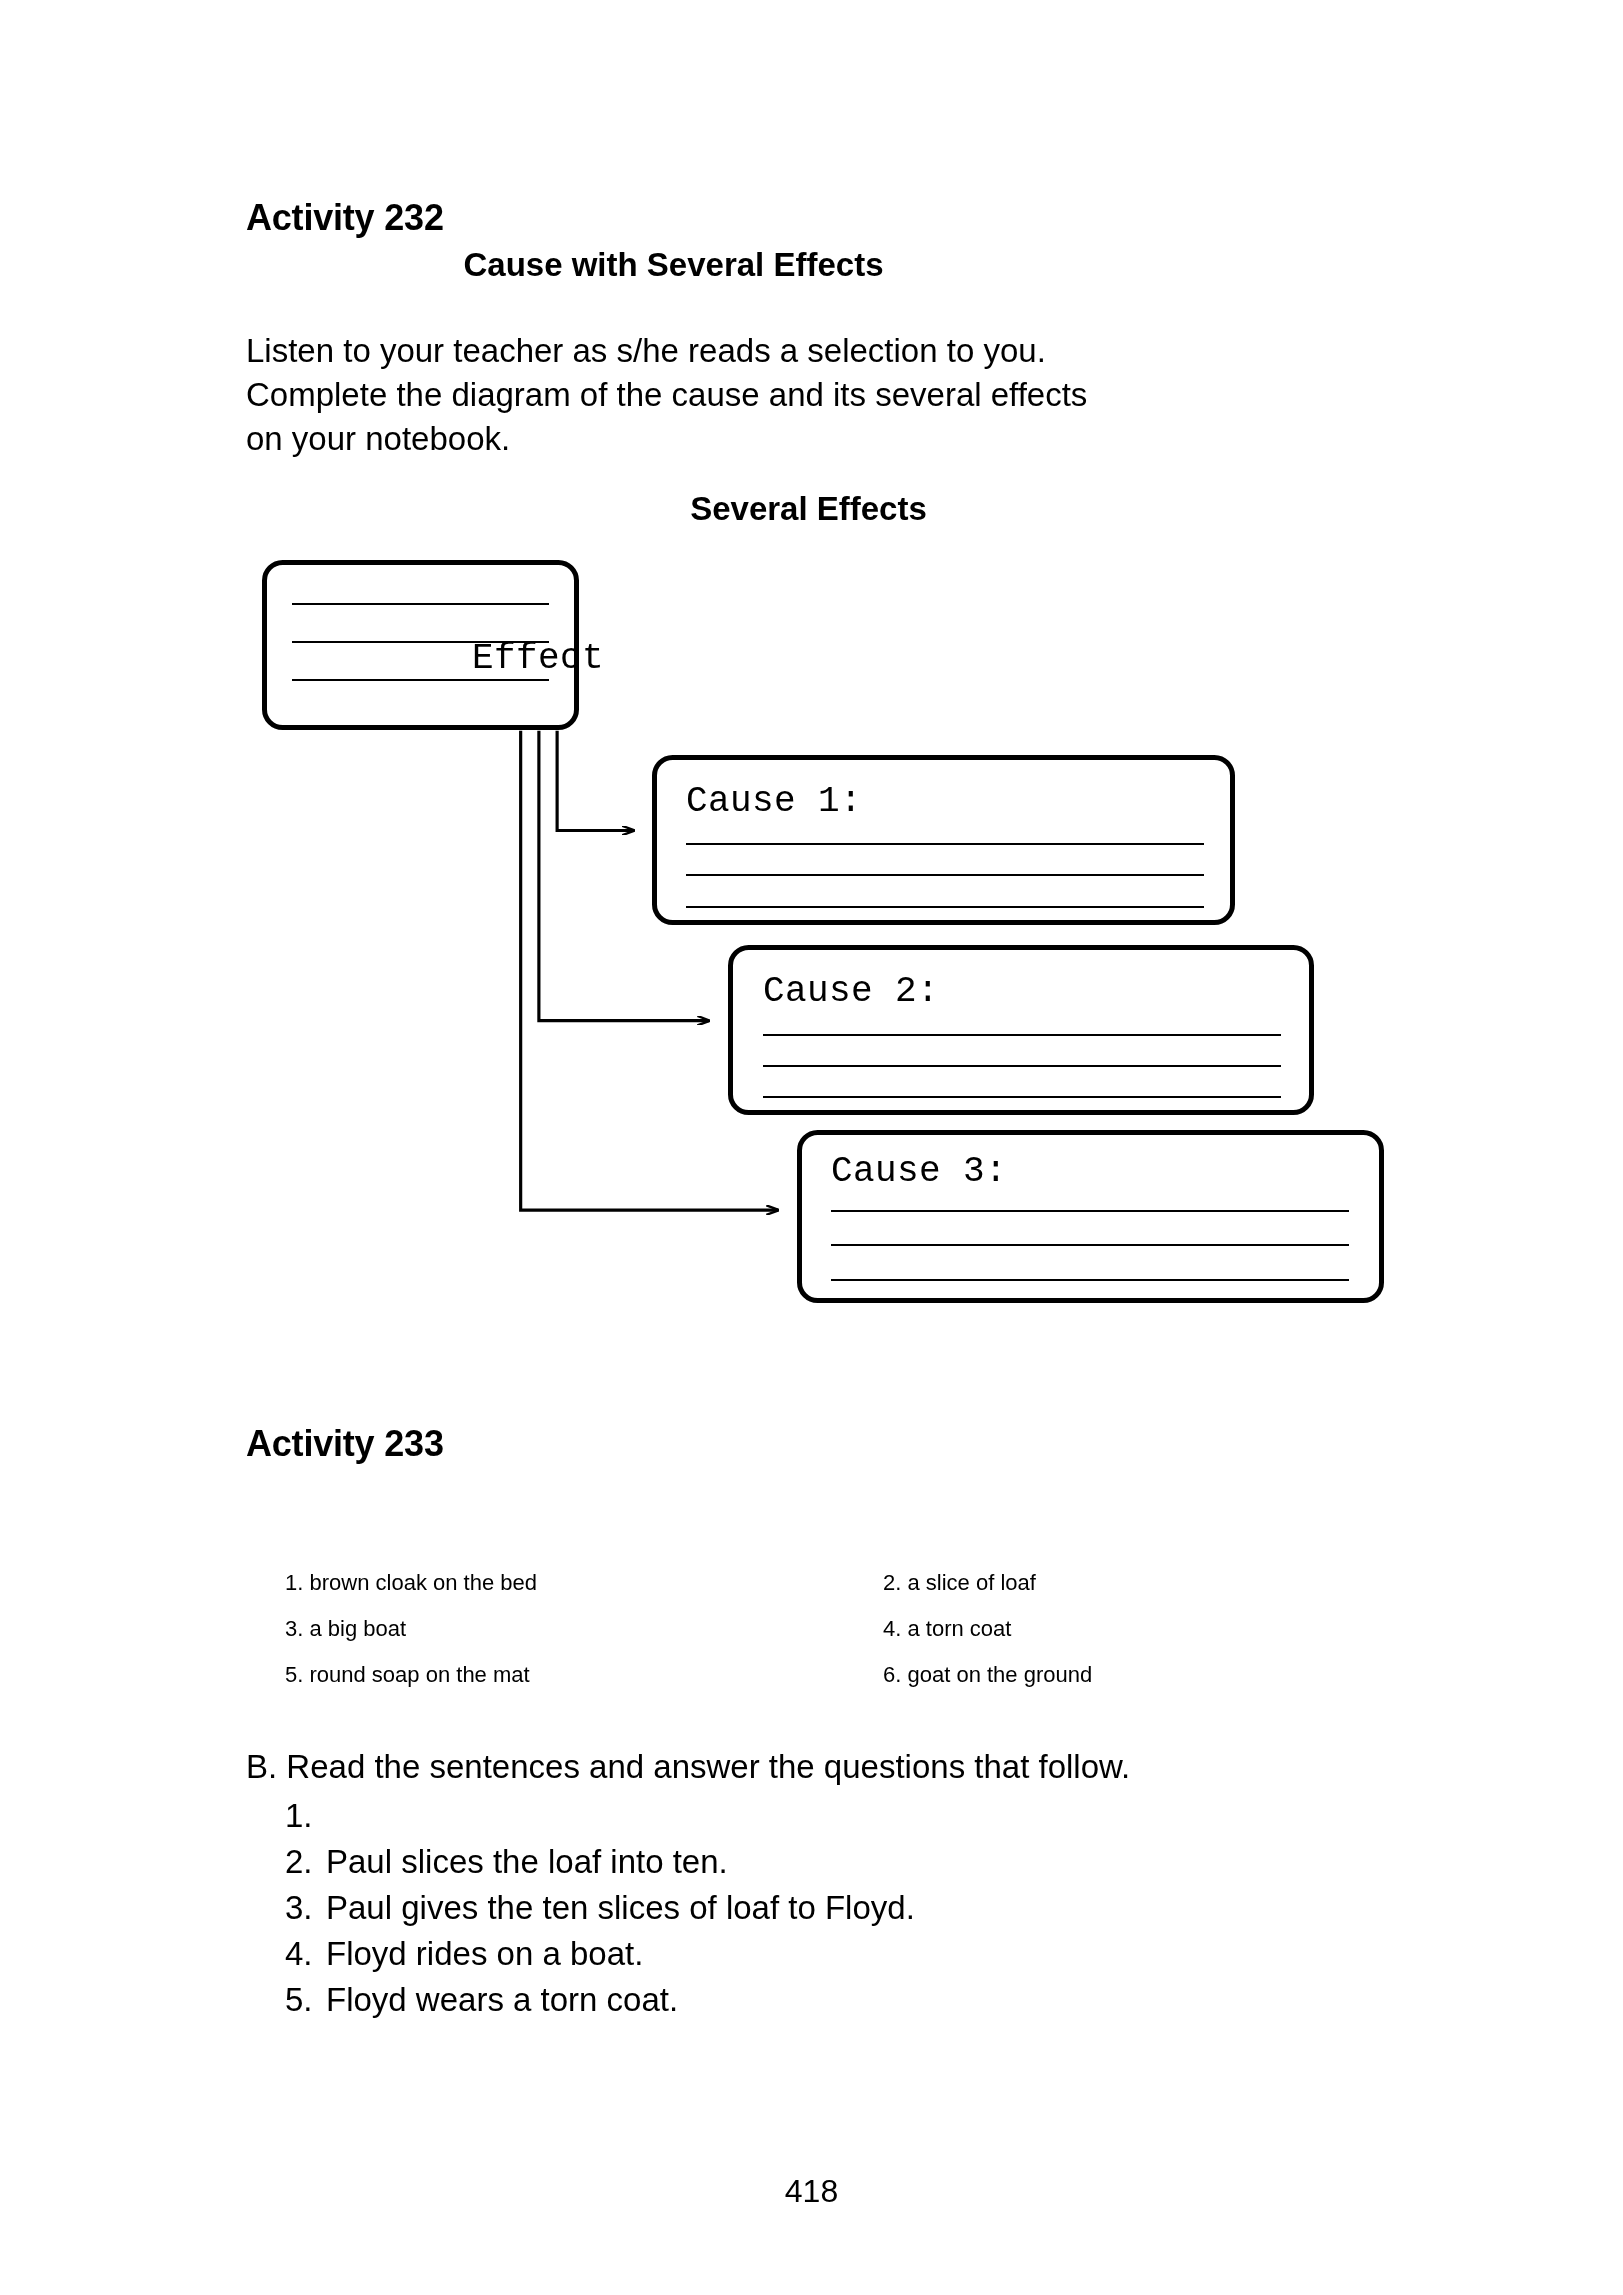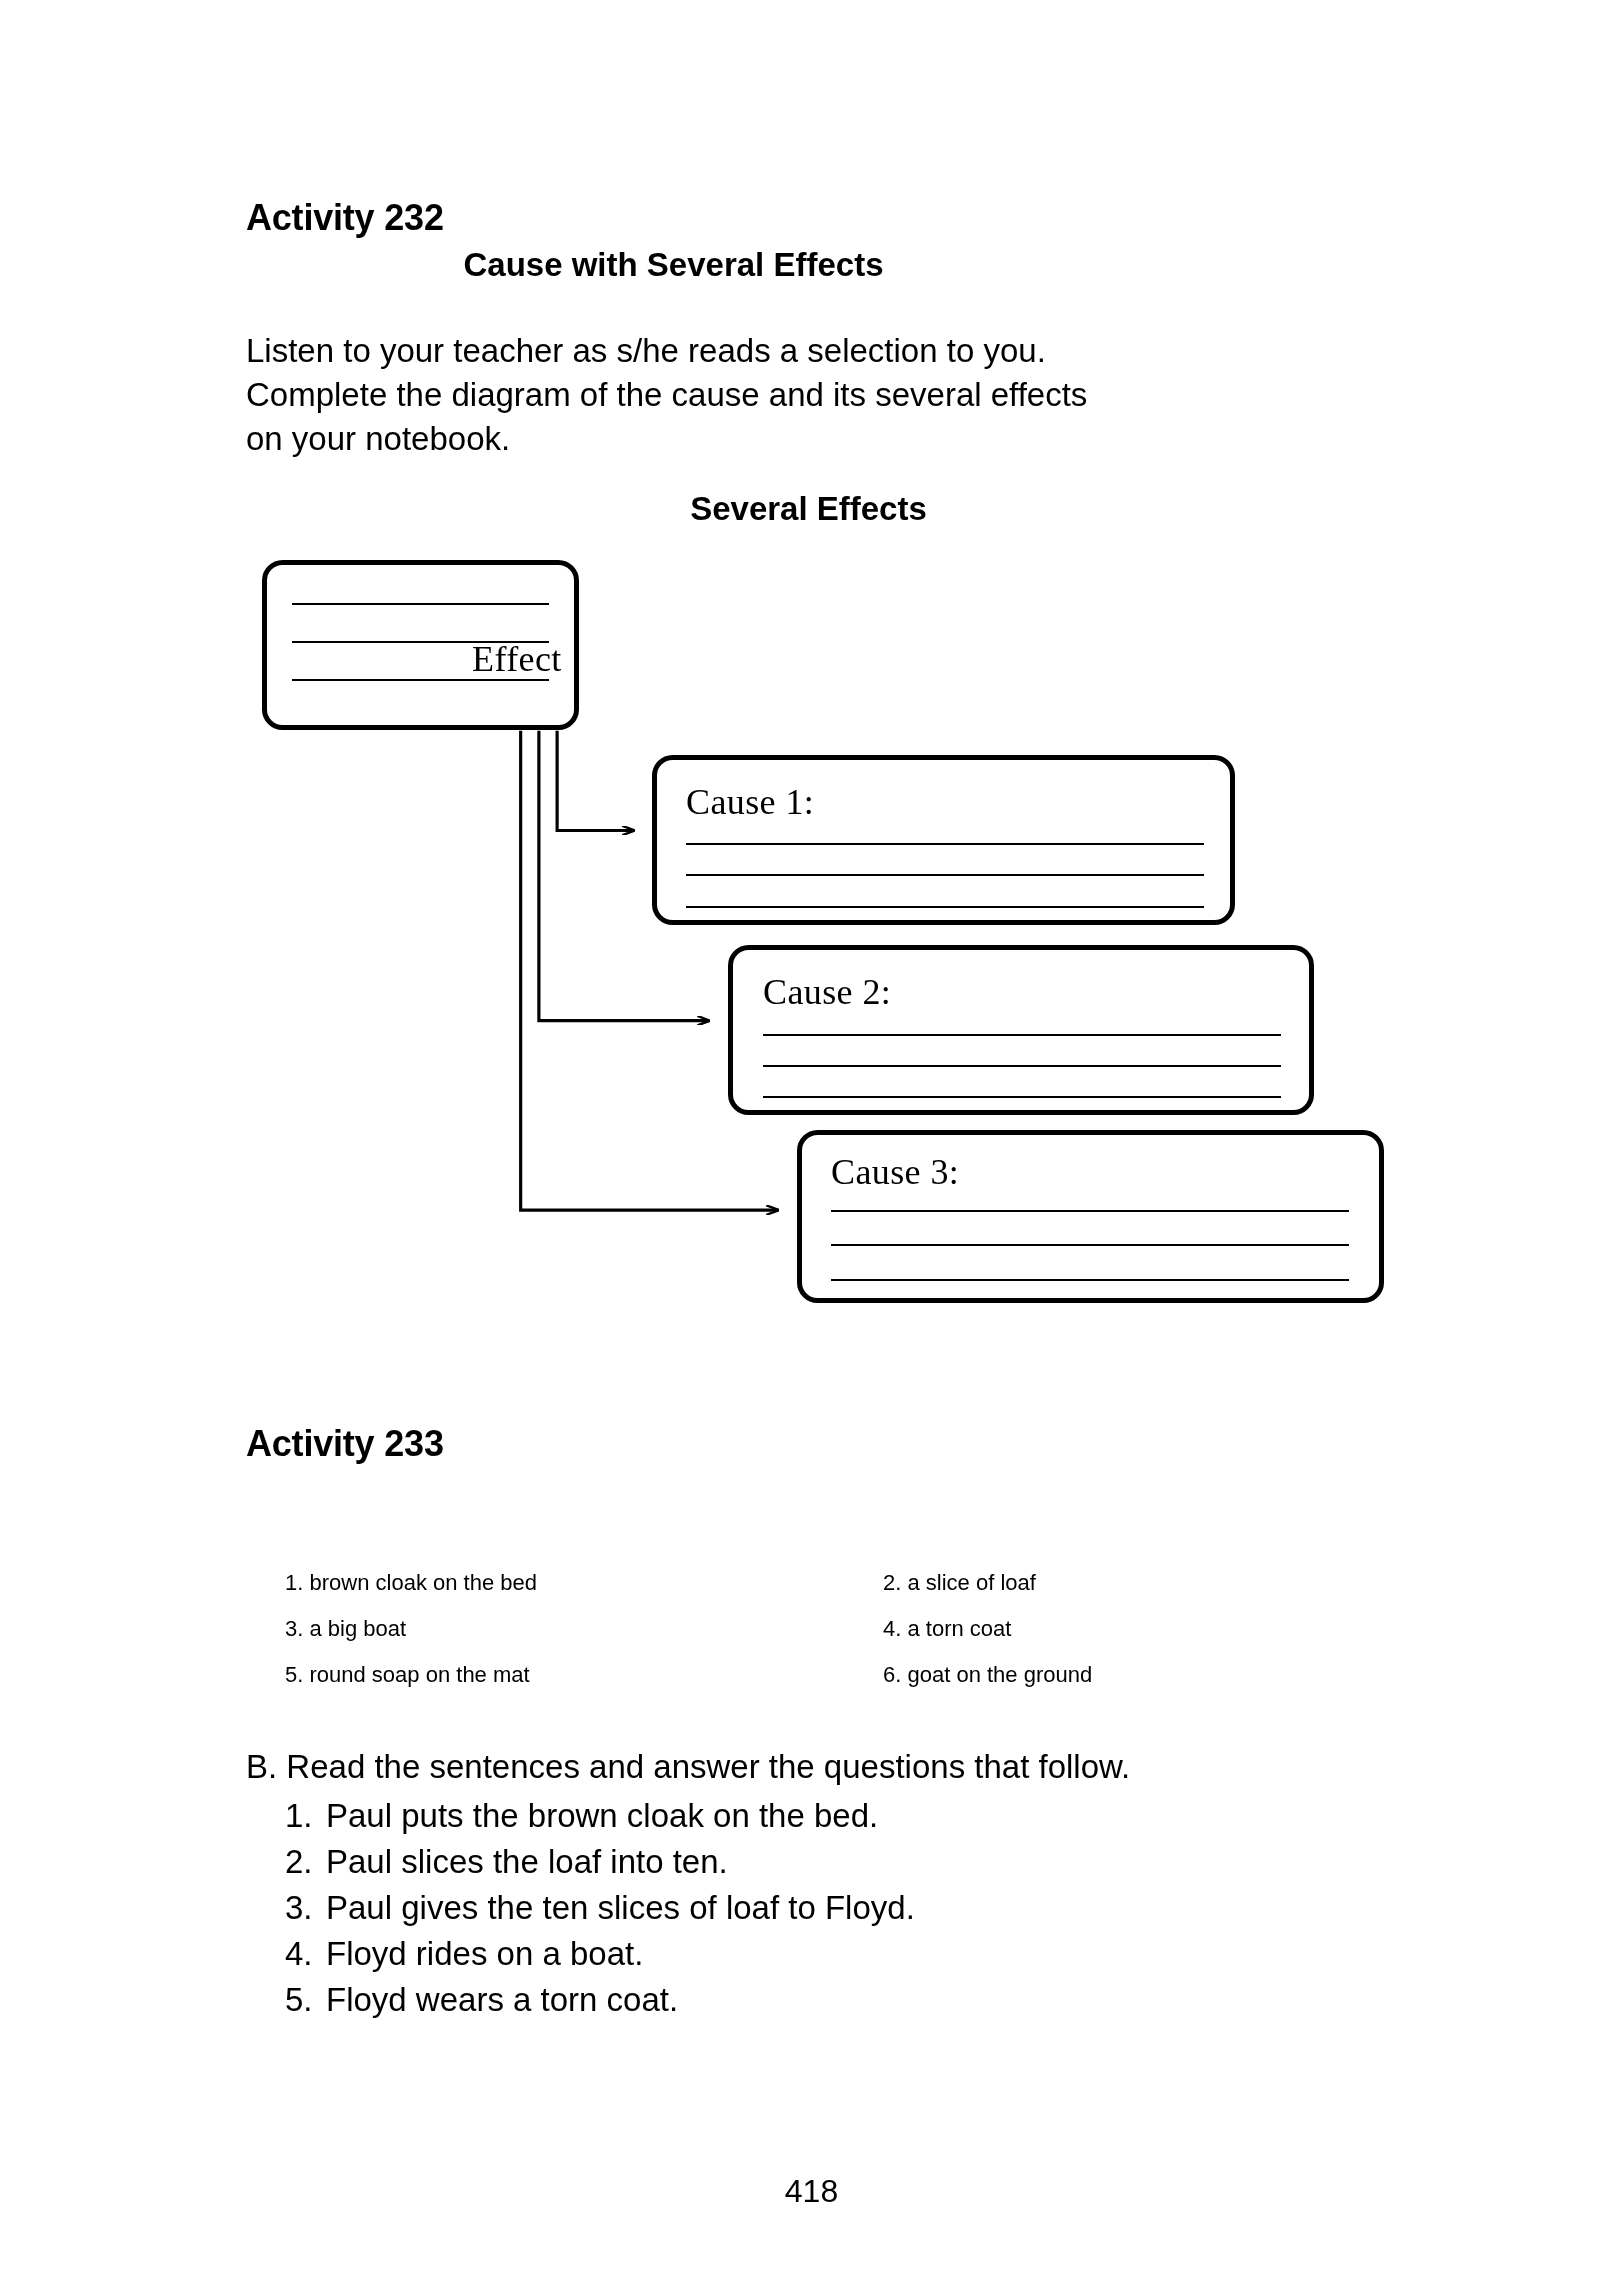--- a/index.html
+++ b/index.html
@@ -128,21 +128,21 @@
   .node-box {
     position: absolute;
     box-sizing: border-box;
     border: 5.5px solid #000;
     border-radius: 20.6px;
     background: #ffffff;
   }
 
   .node-label {
     position: absolute;
-    font-family: Liberation Serif, serif;
+    font-family: Liberation Mono, monospace;
     font-size: 34px;
     font-stretch: condensed;
     white-space: nowrap;
     letter-spacing: 0.4px;
     text-align: center;
   }
 
   .rule-line {
     position: absolute;
     height: 0;
@@ -253,21 +253,20 @@
         <span>goat on the ground</span>
       </div>
     </div>
   </div>
 
   <div class="section-label" id="section-b-label">B. Read the sentences and answer the questions that follow.</div>
 
   <div class="sentence-list">
     <div class="sentence-item">
       <span class="sentence-num">1.</span>
-      <span>Paul puts the brown cloak on the bed.</span>
     </div>
     <div class="sentence-item">
       <span class="sentence-num">2.</span>
       <span>Paul slices the loaf into ten.</span>
     </div>
     <div class="sentence-item">
       <span class="sentence-num">3.</span>
       <span>Paul gives the ten slices of loaf to Floyd.</span>
     </div>
     <div class="sentence-item">

